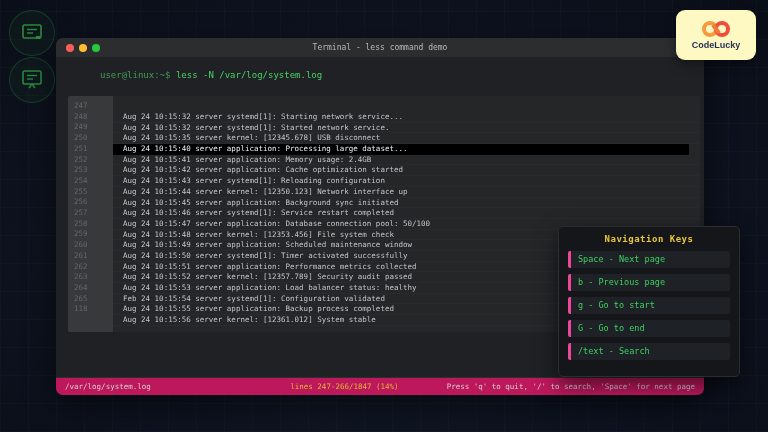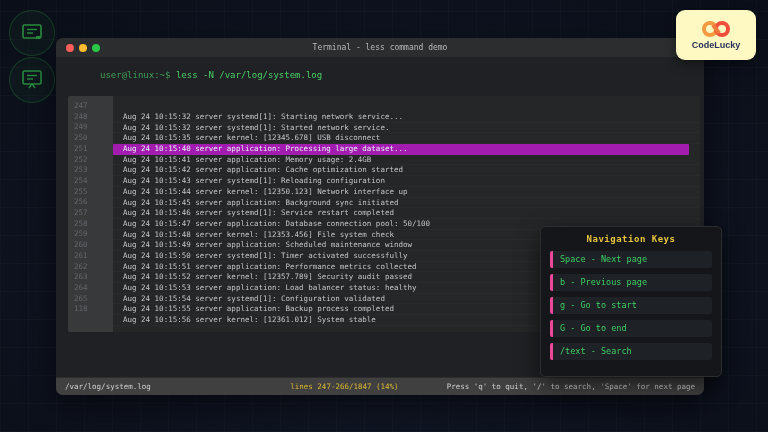--- a/index.html
+++ b/index.html
@@ -60,35 +60,35 @@
   .gutter {
     width:45px; background:#37393b; padding:5px 0 0 6px;
     font-size:7.5px; line-height:10.7px; color:#63676b;
   }
   .log-content {
     flex:1; padding-top:16px; font-size:7.5px; line-height:10.7px; color:#c3c7ca;
     overflow:hidden;
   }
   .row { height:10.7px; padding-left:10px; white-space:nowrap;
          box-shadow:inset 0 -1px rgba(255,255,255,0.02); }
-  .row.hl { background:#a21caf; color:#ecf4fb; margin-right:11px; border-radius:1px; }
+  .row.hl { background:#000000; color:#ecf4fb; margin-right:11px; border-radius:1px; }
 
   .statusbar {
     position:absolute; left:0; right:0; bottom:0; height:18px;
-    background:#404040; border-top:1px solid #2e2e2e;
+    background:#be185d; border-top:1px solid #2e2e2e;
     border-radius:0 0 7px 7px;
     display:flex; align-items:center; font-size:7.5px; white-space:nowrap;
   }
   .status-file { margin-left:9px; color:#d2d2d2; }
   .status-pos  { flex:1; text-align:right; color:#dcb92f; }
   .status-hint { margin-right:9px; color:#d2d2d2;padding-left:48px; }
 
   
   .navpanel {
-    position:absolute; left:540px; top:226px; width:182px; height:151px;
+    position:absolute; left:558px; top:226px; width:182px; height:151px;
     background:#141619; border:1px solid #2b2d31; border-radius:5px;
     box-shadow:0 8px 22px rgba(0,0,0,0.6);
     padding:7px 9px 15px 9px; z-index:20;
   }
   .nav-title {
     text-align:center; font-size:9px; font-weight:bold; color:#e9c53e;
     letter-spacing:0.5px; margin-bottom:7px;
   }
   .nav-item {
     background:#1e2125; border-left:3px solid #ec4899; color:#3dd163;
@@ -165,21 +165,21 @@
         <div class="row">Aug 24 10:15:44 server kernel: [12350.123] Network interface up</div>
         <div class="row">Aug 24 10:15:45 server application: Background sync initiated</div>
         <div class="row">Aug 24 10:15:46 server systemd[1]: Service restart completed</div>
         <div class="row">Aug 24 10:15:47 server application: Database connection pool: 50/100</div>
         <div class="row">Aug 24 10:15:48 server kernel: [12353.456] File system check</div>
         <div class="row">Aug 24 10:15:49 server application: Scheduled maintenance window</div>
         <div class="row">Aug 24 10:15:50 server systemd[1]: Timer activated successfully</div>
         <div class="row">Aug 24 10:15:51 server application: Performance metrics collected</div>
         <div class="row">Aug 24 10:15:52 server kernel: [12357.789] Security audit passed</div>
         <div class="row">Aug 24 10:15:53 server application: Load balancer status: healthy</div>
-        <div class="row">Aug 24 10:15:54 server systemd[1]: Configuration validated</div>
+        <div class="row">Feb 24 10:15:54 server systemd[1]: Configuration validated</div>
         <div class="row">Aug 24 10:15:55 server application: Backup process completed</div>
         <div class="row">Aug 24 10:15:56 server kernel: [12361.012] System stable</div>
       </div>
   </div>
 
   <div class="statusbar">
     <span class="status-file">/var/log/system.log</span>
     <span class="status-pos">lines 247-266/1847 (14%)</span>
     <span class="status-hint">Press 'q' to quit, '/' to search, 'Space' for next page</span>
   </div>

